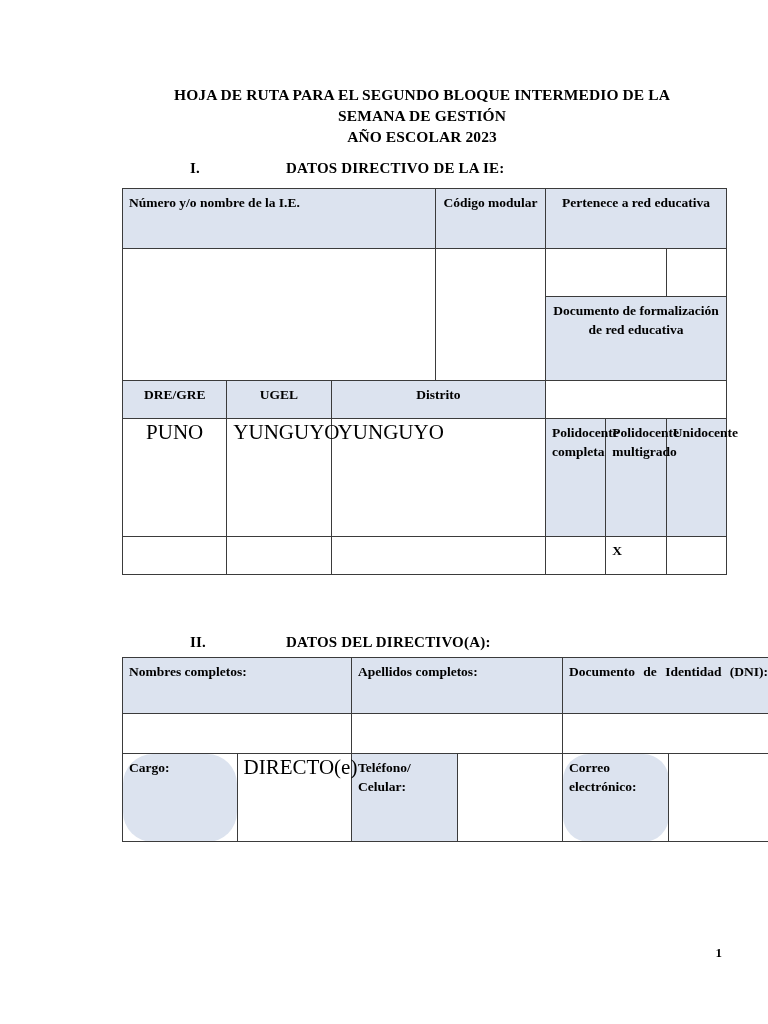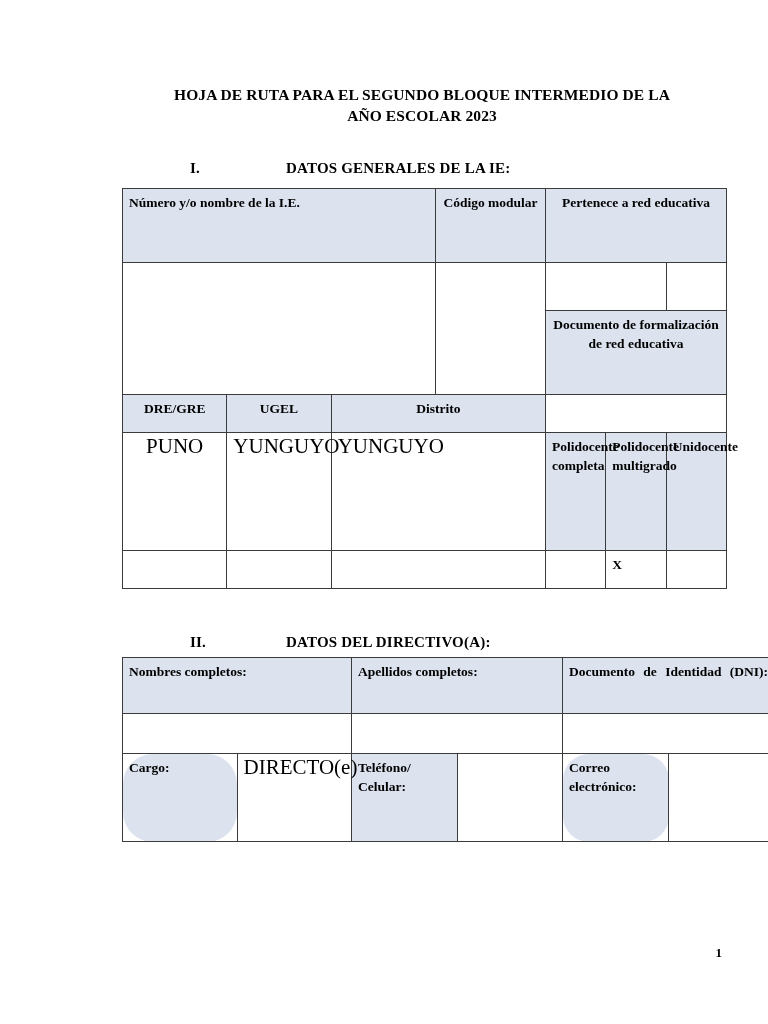--- a/index.html
+++ b/index.html
@@ -71,21 +71,21 @@
   .b { font-weight: bold; }
   .ctr { text-align: center; }
   .just { text-align: justify; text-align-last: justify; }
 
   
   #table-datos-generales {
     left: 84px;
     top: 188px;
     width: 605px;
   }
-  .t1-h { height: 74px; }
+  .t1-h { height: 60px; }
   .t1-blank { height: 48px; }
   .t1-doc { height: 84px; }
   .t1-dre { height: 38px; }
   .t1-poli { height: 118px; }
   .t1-x { height: 38px; }
 
   .cell-ie        { width: 300px; }
   .cell-codigo    { width: 97px; }
   .cell-red-a     { width: 110px; }
   .cell-red-b     { width: 98px; }
@@ -130,25 +130,26 @@
     font-weight: bold;
   }
 </style>
 </head>
 <body>
 
 <div class="page">
 
   <div class="title-block">
     <span class="title-line-1">HOJA DE RUTA PARA EL SEGUNDO BLOQUE INTERMEDIO DE LA</span>
+    <span class="title-line-2">SEMANA DE GESTIÓN</span>
     <span class="title-line-3">AÑO ESCOLAR 2023</span>
   </div>
 
   <div class="section-heading" id="section-1">
-    <span class="numeral">I.</span><span>DATOS GENERALES DE LA IE:</span>
+    <span class="numeral">I.</span><span>DATOS DIRECTIVO DE LA IE:</span>
   </div>
 
   <table class="doc-table" id="table-datos-generales">
     <tbody>
 
       <tr class="t1-h">
         <td class="fill b cell-ie" rowspan="1" colspan="3">Número y/o nombre de la I.E.</td>
         <td class="fill b ctr cell-codigo" rowspan="1">Código modular</td>
         <td class="fill b ctr" colspan="3">Pertenece a red educativa</td>
       </tr>

